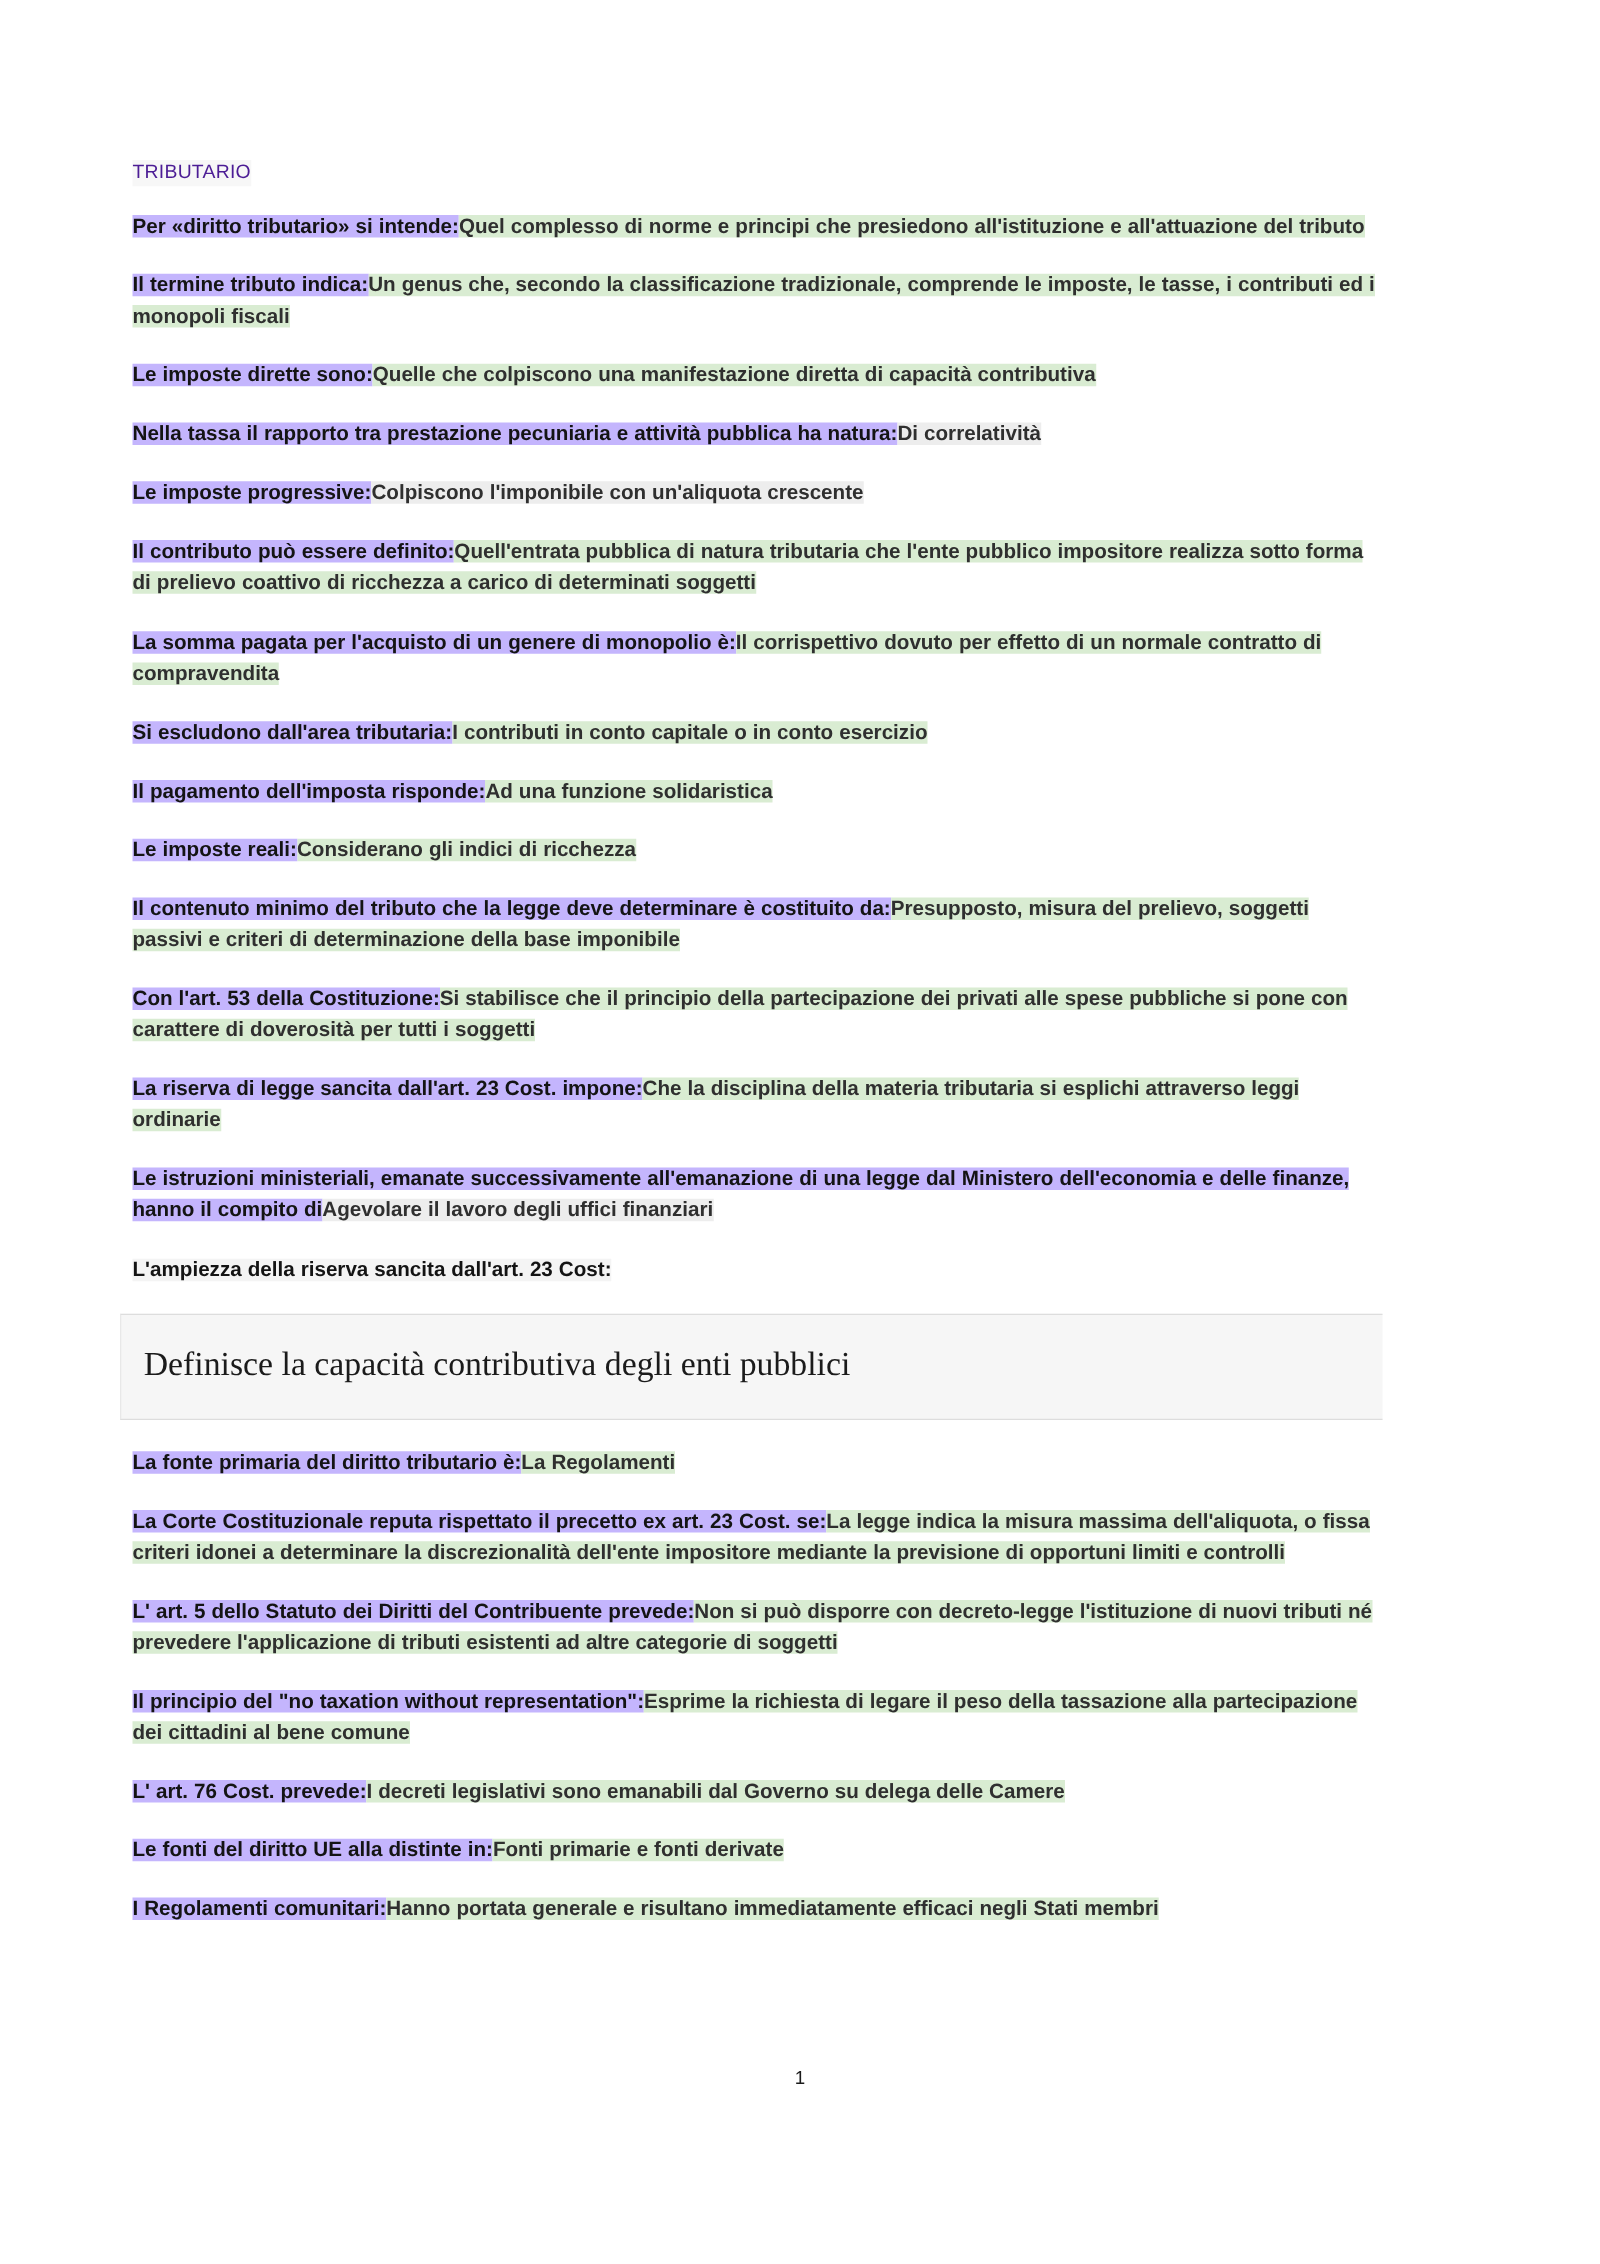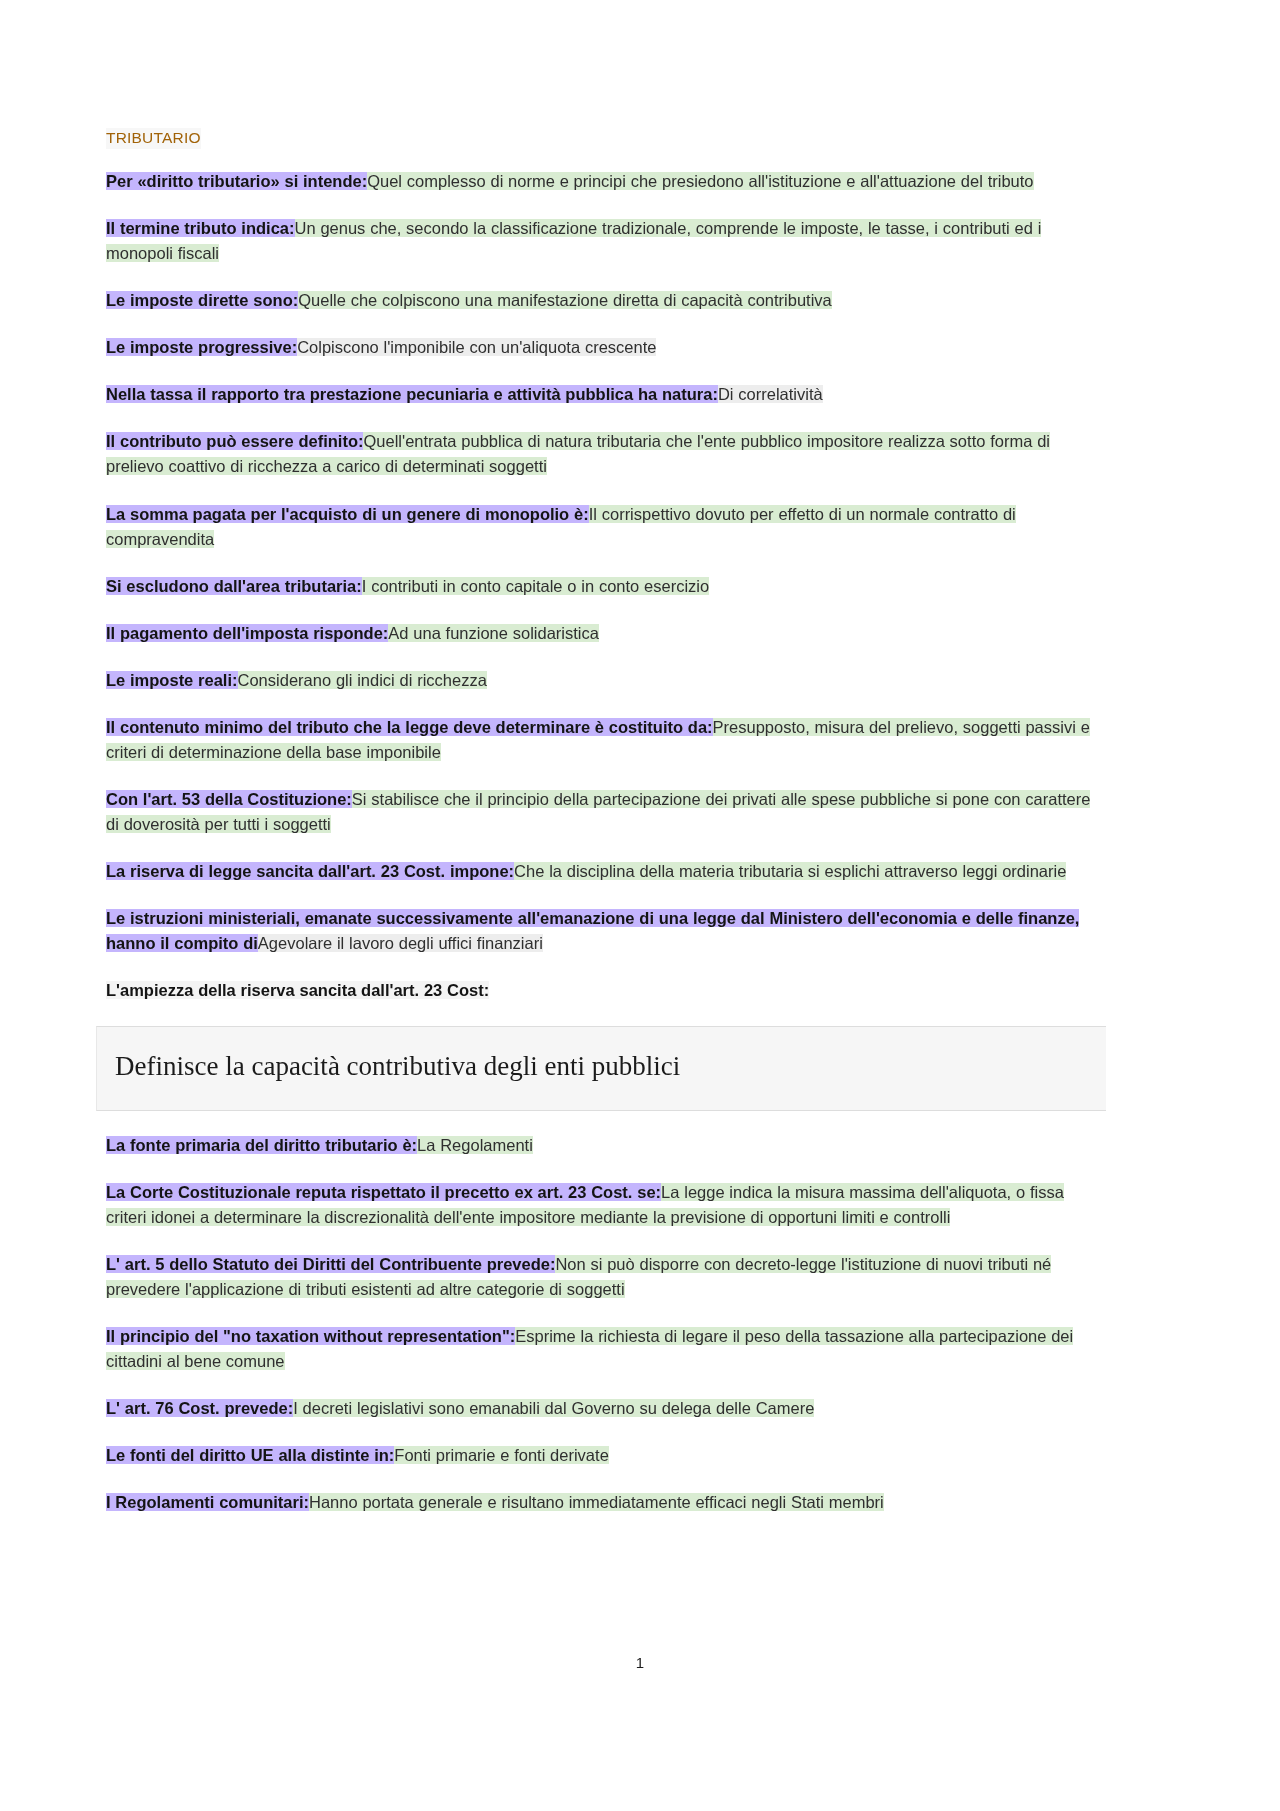--- a/index.html
+++ b/index.html
@@ -18,21 +18,21 @@
   .page {
     position: relative;
     width: 1280px;
     min-height: 1811px;
     box-sizing: border-box;
     padding: 128px 175px 0 106px;
   }
   .doc-title {
     font-size: 15.5px;
     line-height: 1.35;
-    color: #a16207;
+    color: #4c1d95;
     letter-spacing: .2px;
     margin: 0 0 20px 0;
     font-weight: 400;
     display: inline-block;
     background: #f7f7f7;
   }
   .qa {
     margin: 0 0 22px 0;
     font-size: 16.5px;
     line-height: 1.52;
@@ -40,21 +40,21 @@
     word-spacing: .2px;
   }
   .qa .q {
     font-weight: bold;
     color: #141414;
     background: #c4b5fd;
     box-decoration-break: clone;
     -webkit-box-decoration-break: clone;
   }
   .qa .a {
-    font-weight: 400;
+    font-weight: 700;
     color: #2f2f2f;
     background: #d9ecd2;
     box-decoration-break: clone;
     -webkit-box-decoration-break: clone;
   }
   .qa.grey-answer .a {
     background: #ededed;
   }
   .qa.no-answer .q {
     background: #f4f4f4;
@@ -92,22 +92,22 @@
 <body>
 
 <div class="page">
 
   <div class="doc-title">TRIBUTARIO</div>
 
   <div id="entries-top">
       <p class="qa"><span class="q">Per «diritto tributario» si intende:</span><span class="a">Quel complesso di norme e principi che presiedono all'istituzione e all'attuazione del tributo</span></p>
       <p class="qa"><span class="q">Il termine tributo indica:</span><span class="a">Un genus che, secondo la classificazione tradizionale, comprende le imposte, le tasse, i contributi ed i monopoli fiscali</span></p>
       <p class="qa"><span class="q">Le imposte dirette sono:</span><span class="a">Quelle che colpiscono una manifestazione diretta di capacità contributiva</span></p>
+      <p class="qa grey-answer"><span class="q">Nella tassa il rapporto tra prestazione pecuniaria e attività pubblica ha natura:</span><span class="a">Di correlatività</span></p>
       <p class="qa grey-answer"><span class="q">Le imposte progressive:</span><span class="a">Colpiscono l'imponibile con un'aliquota crescente</span></p>
-      <p class="qa grey-answer"><span class="q">Nella tassa il rapporto tra prestazione pecuniaria e attività pubblica ha natura:</span><span class="a">Di correlatività</span></p>
       <p class="qa"><span class="q">Il contributo può essere definito:</span><span class="a">Quell'entrata pubblica di natura tributaria che l'ente pubblico impositore realizza sotto forma di prelievo coattivo di ricchezza a carico di determinati soggetti</span></p>
       <p class="qa"><span class="q">La somma pagata per l'acquisto di un genere di monopolio è:</span><span class="a">Il corrispettivo dovuto per effetto di un normale contratto di compravendita</span></p>
       <p class="qa"><span class="q">Si escludono dall'area tributaria:</span><span class="a">I contributi in conto capitale o in conto esercizio</span></p>
       <p class="qa"><span class="q">Il pagamento dell'imposta risponde:</span><span class="a">Ad una funzione solidaristica</span></p>
       <p class="qa"><span class="q">Le imposte reali:</span><span class="a">Considerano gli indici di ricchezza</span></p>
       <p class="qa"><span class="q">Il contenuto minimo del tributo che la legge deve determinare è costituito da:</span><span class="a">Presupposto, misura del prelievo, soggetti passivi e criteri di determinazione della base imponibile</span></p>
       <p class="qa"><span class="q">Con l'art. 53 della Costituzione:</span><span class="a">Si stabilisce che il principio della partecipazione dei privati alle spese pubbliche si pone con carattere di doverosità per tutti i soggetti</span></p>
       <p class="qa"><span class="q">La riserva di legge sancita dall'art. 23 Cost. impone:</span><span class="a">Che la disciplina della materia tributaria si esplichi attraverso leggi ordinarie</span></p>
       <p class="qa grey-answer"><span class="q">Le istruzioni ministeriali, emanate successivamente all'emanazione di una legge dal Ministero dell'economia e delle finanze, hanno il compito di</span><span class="a">Agevolare il lavoro degli uffici finanziari</span></p>
       <p class="qa no-answer"><span class="q">L'ampiezza della riserva sancita dall'art. 23 Cost:</span></p>

